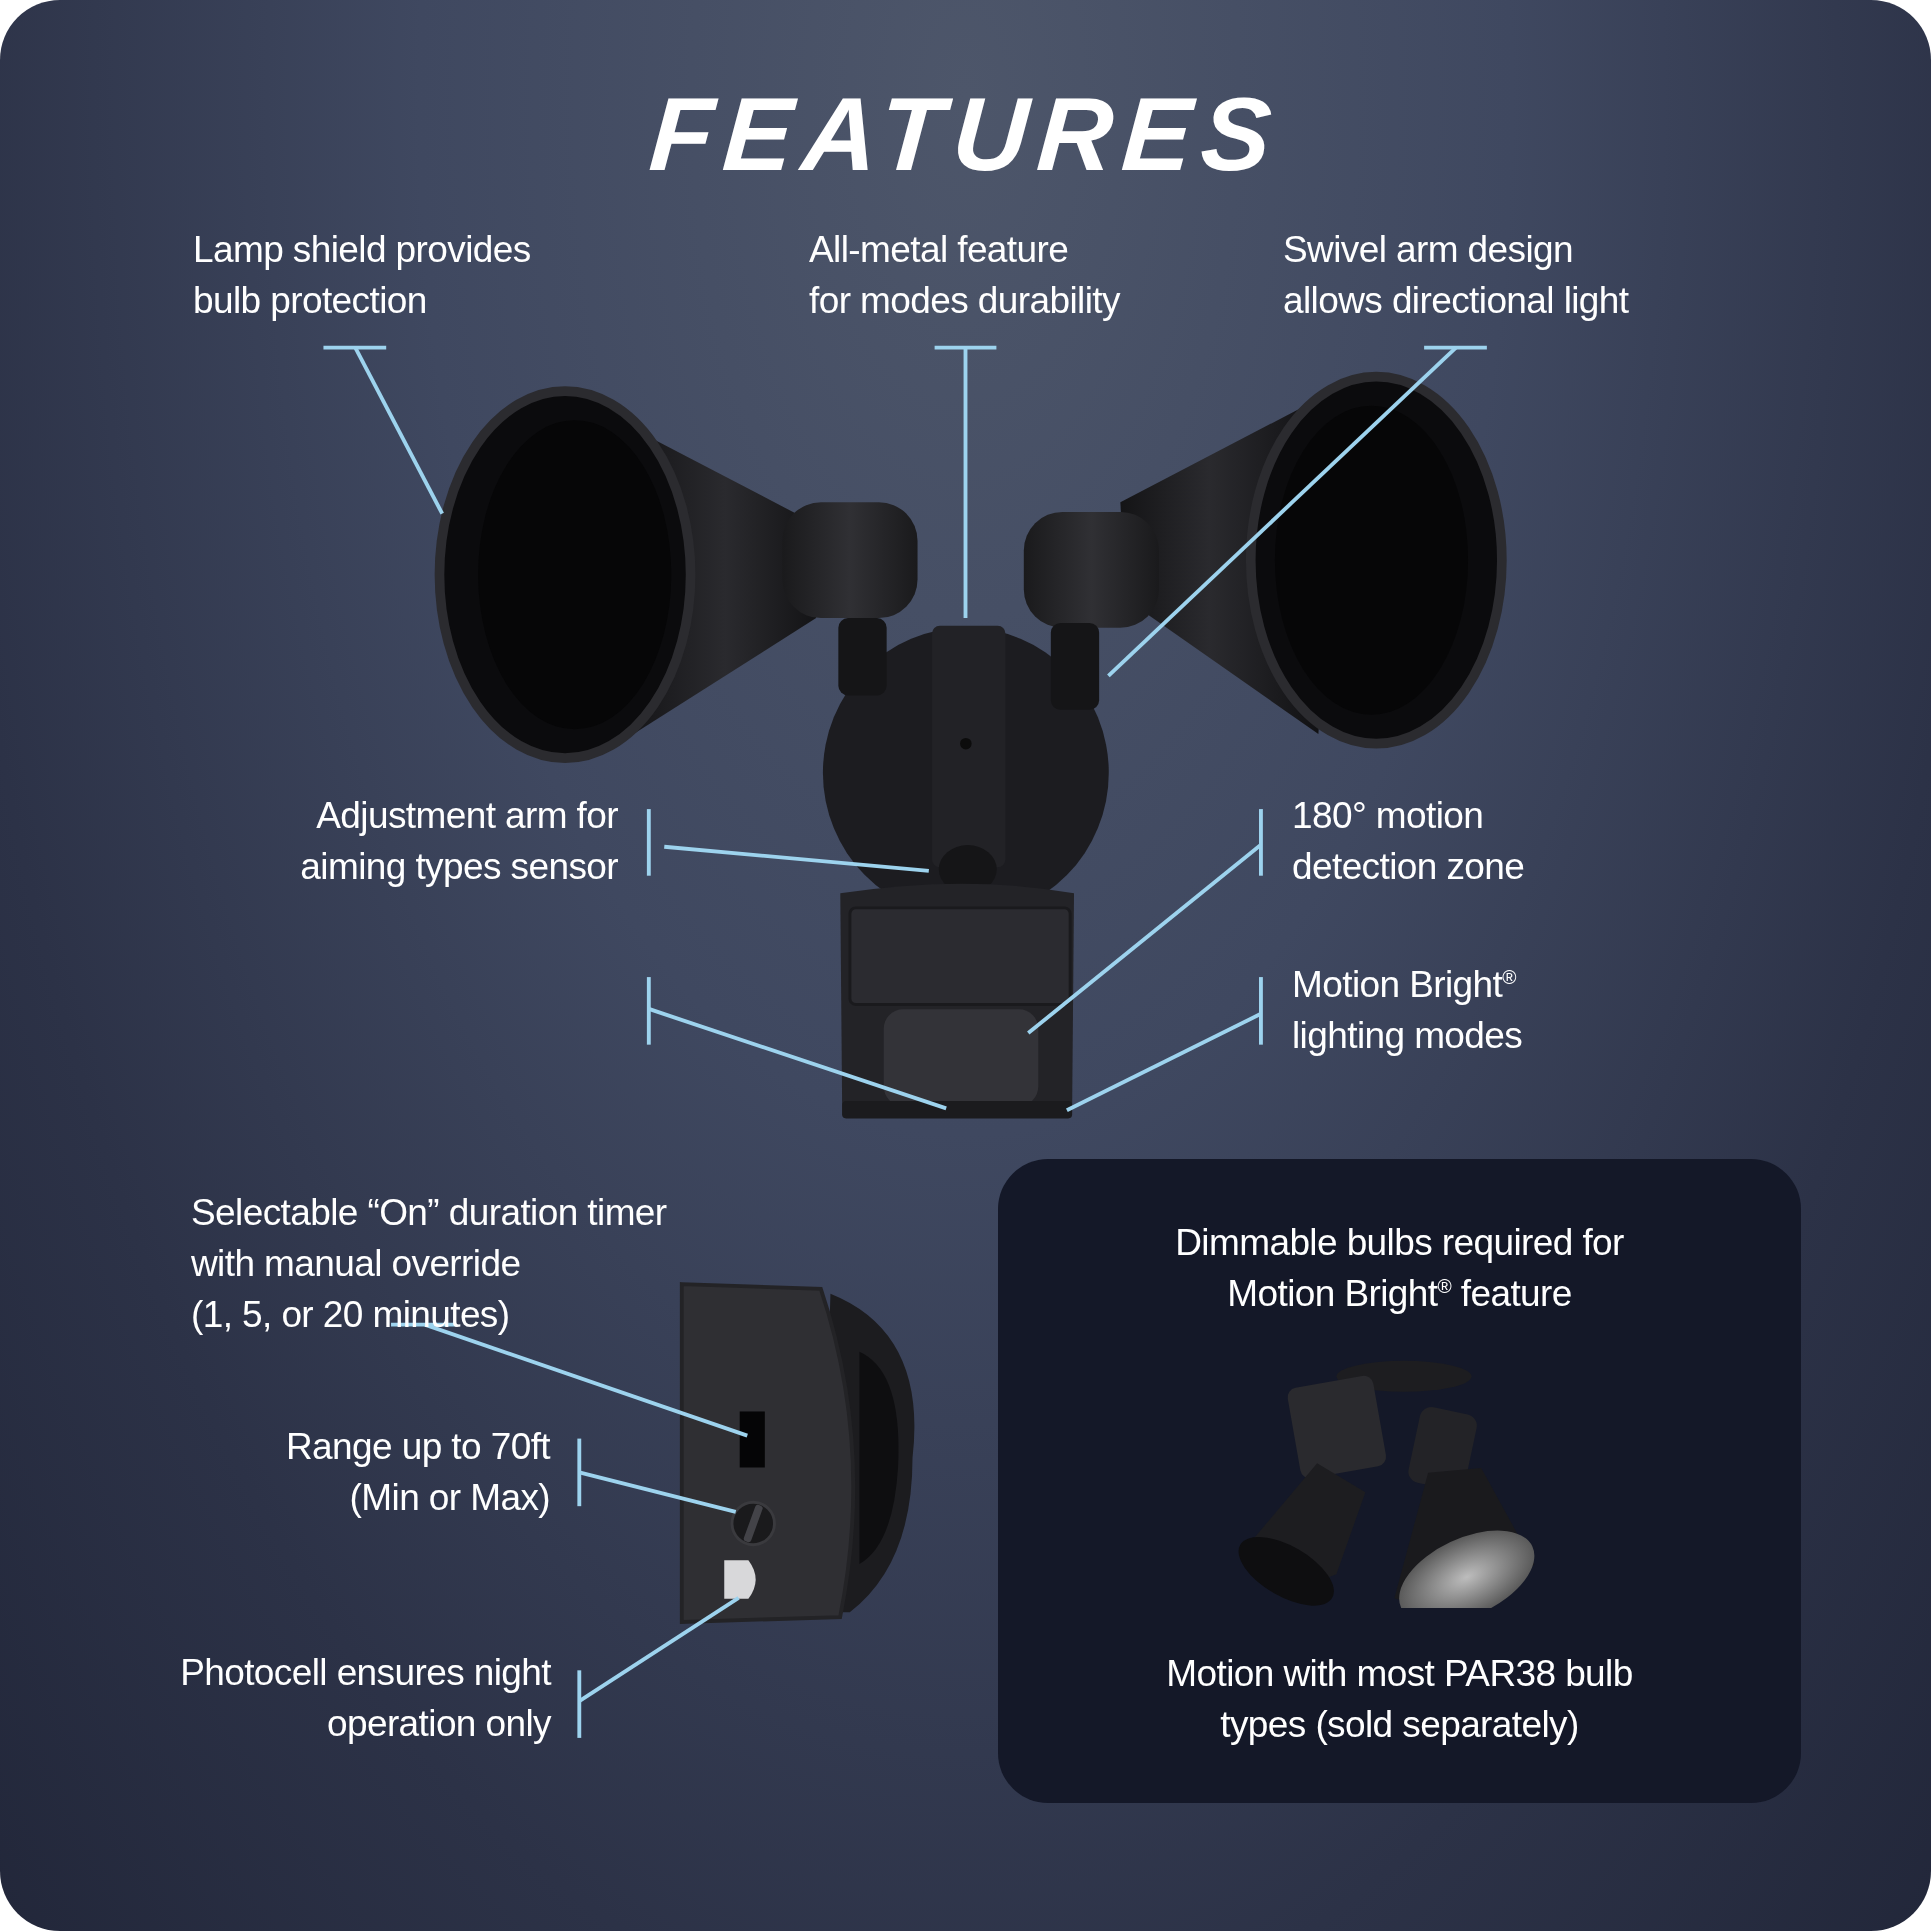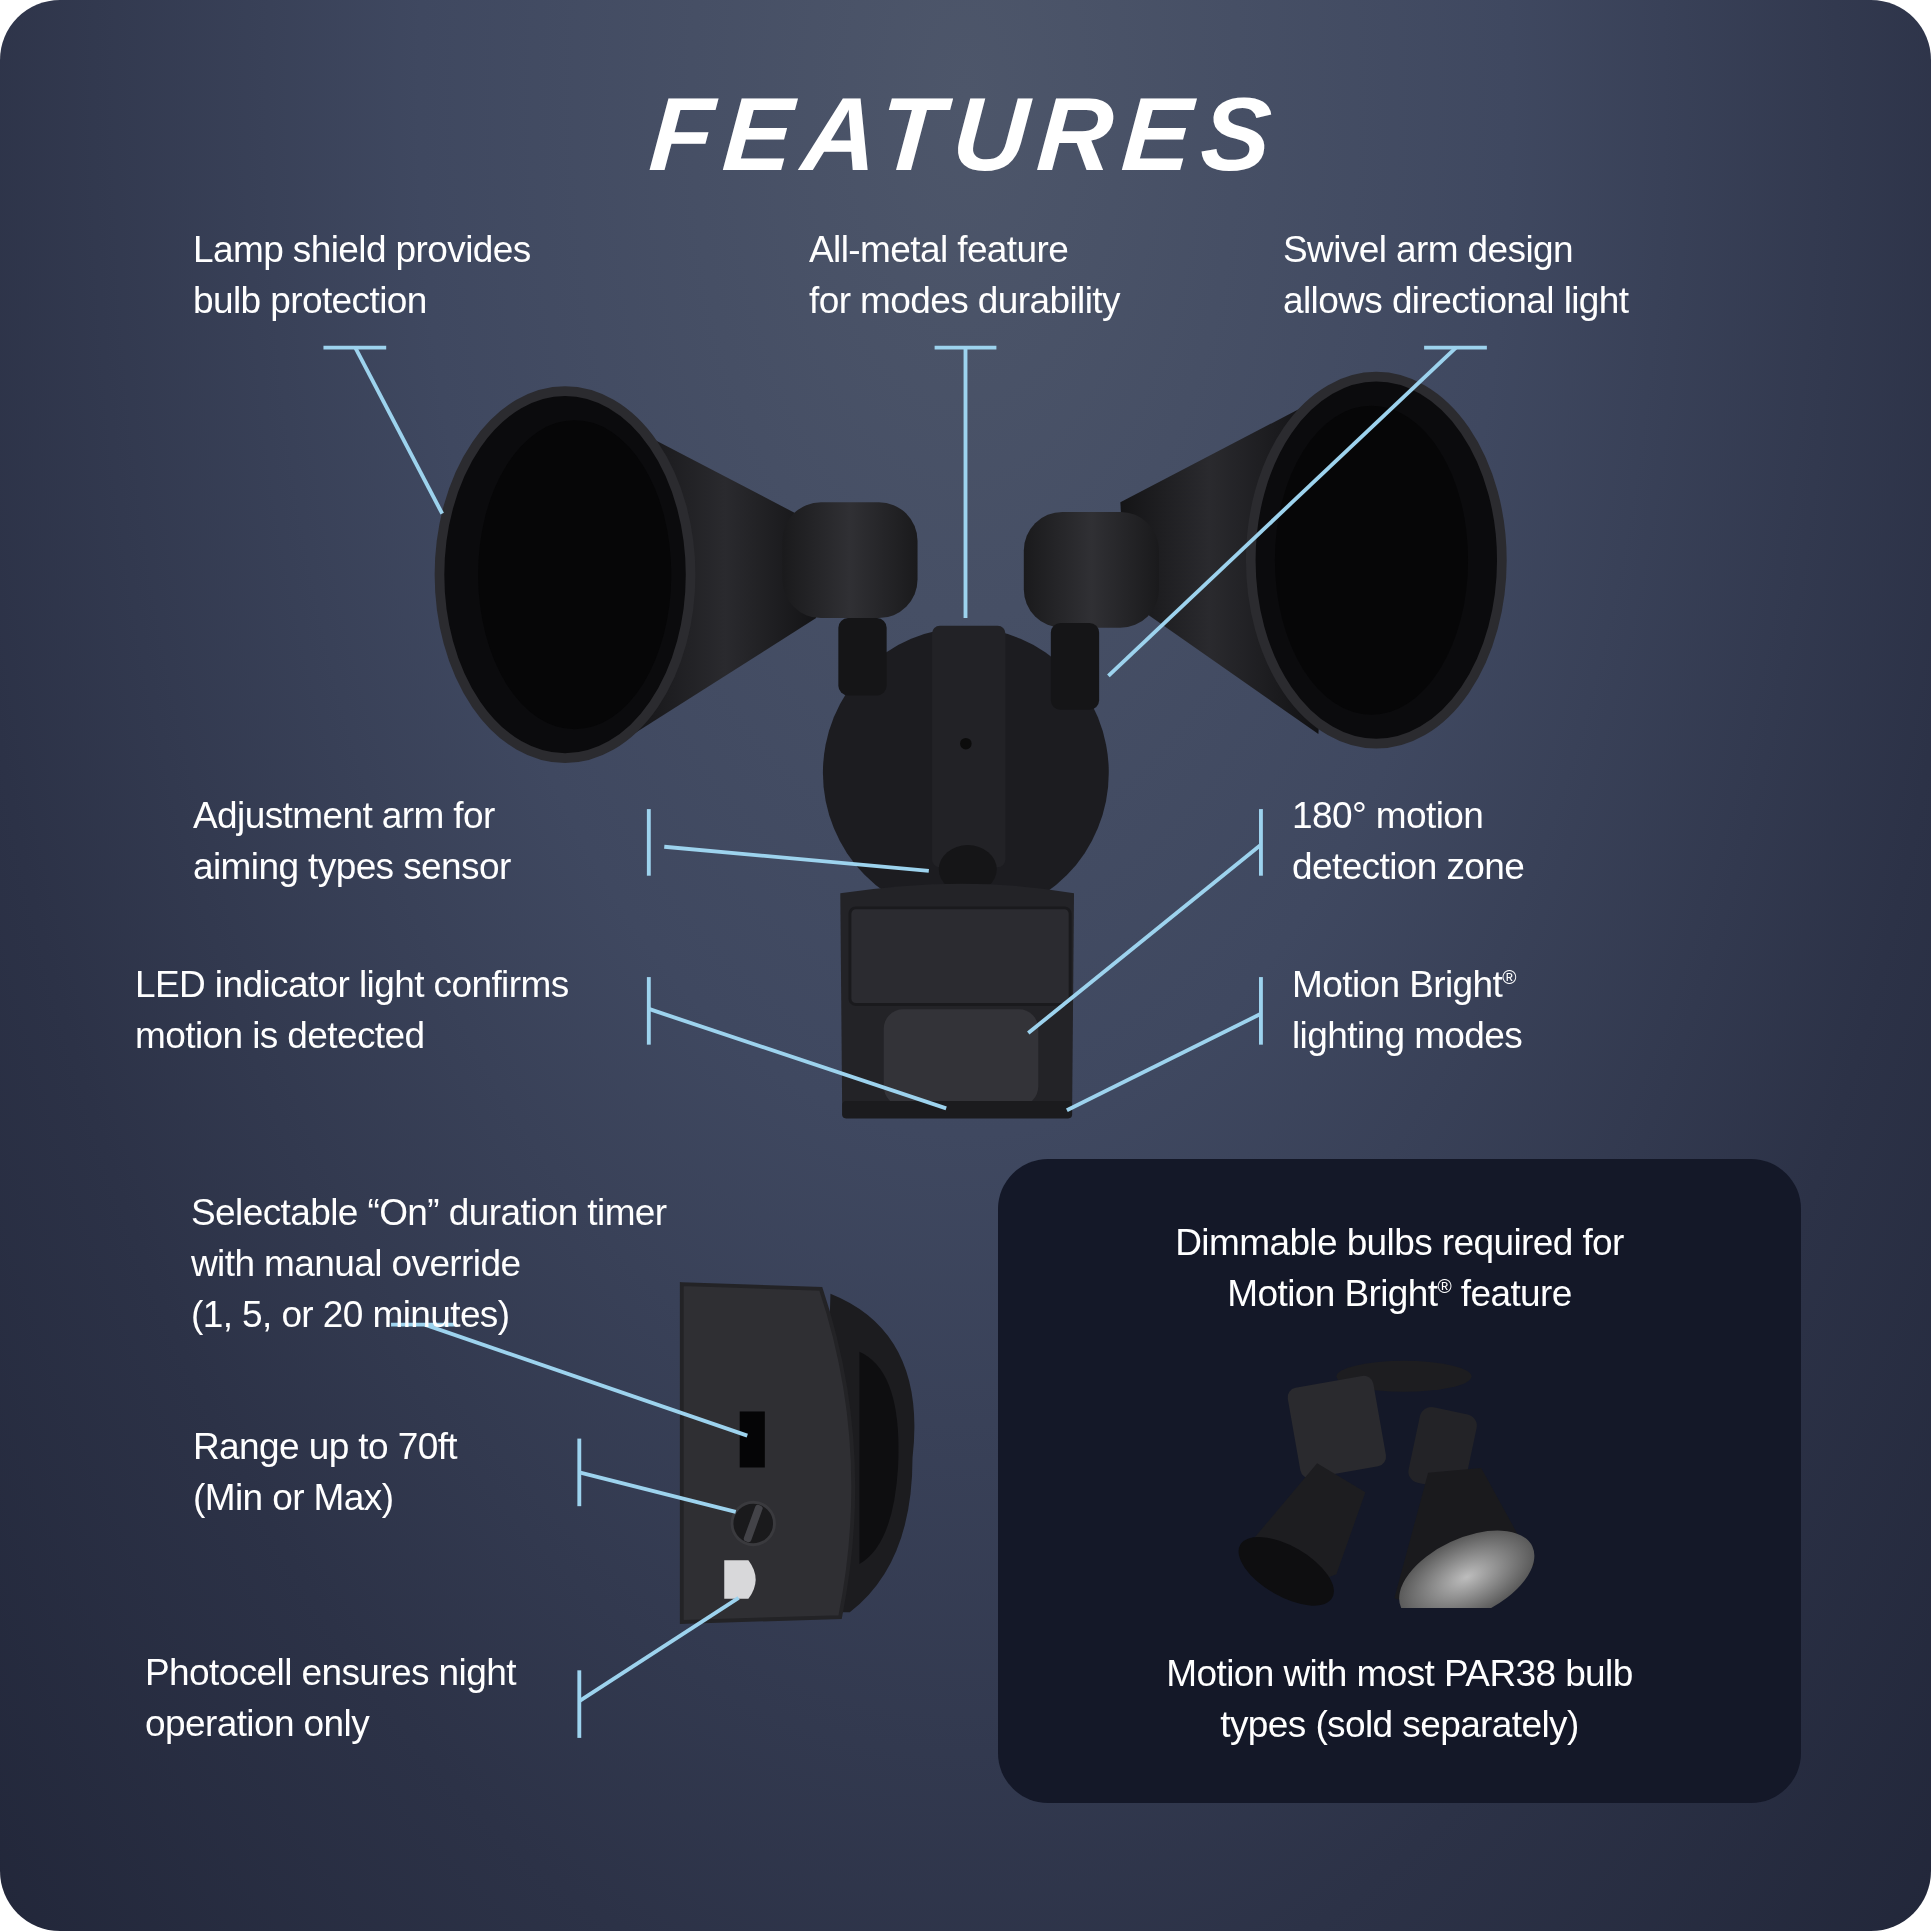--- a/index.html
+++ b/index.html
@@ -2,21 +2,21 @@
 <html><head>
 <meta charset="utf-8">
 <style>
   html,body{margin:0;padding:0;background:#ffffff;}
   body{width:1931px;height:1931px;position:relative;overflow:hidden;font-family:"Liberation Sans",sans-serif;}
   .canvas{position:absolute;left:0;top:0;width:1931px;height:1931px;border-radius:60px;overflow:hidden;
     background:radial-gradient(ellipse at 50% 5%, #4d566a 0%, #3f4860 40%, #2c3247 75%, #22273a 100%);}
   .title{position:absolute;left:0;top:75px;width:1931px;text-align:center;color:#ffffff;font-weight:bold;font-style:italic;
     font-size:104px;letter-spacing:9.7px;font-family:"Liberation Sans",sans-serif;transform:skewX(-4deg);}
   .label{position:absolute;color:#ffffff;font-size:37px;line-height:51px;letter-spacing:-0.6px;font-family:"Liberation Sans",sans-serif;}
-  .label.right{}
+  .label.right{text-align:right;}
   .label.center{text-align:center;}
   .label sup{font-size:19.3px;vertical-align:super;line-height:0;}
   svg.lines{position:absolute;left:0;top:0;width:1931px;height:1931px;pointer-events:none;}
   .panel{position:absolute;left:998px;top:1159px;width:803px;height:644px;border-radius:50px;background:#141828;}
   .product{position:absolute;}
 </style>
 </head>
 <body>
 
 <div class="canvas">
@@ -126,24 +126,20 @@
   </div>
 
   <div class="label right" style="left:193px;top:790px;width:425px;">
     <div>Adjustment arm for</div>
     <div>aiming types sensor</div>
   </div>
   <div class="label" style="left:1292px;top:790px;">
     <div>180° motion</div>
     <div>detection zone</div>
   </div>
-  <div class="label right" style="left:135px;top:959px;width:483px;">
-    <div>LED indicator light confirms</div>
-    <div>motion is detected</div>
-  </div>
   <div class="label" style="left:1292px;top:959px;">
     <div><span>Motion Bright</span><sup>®</sup></div>
     <div>lighting modes</div>
   </div>
 
   <div class="label" style="left:191px;top:1149px;margin-top:38px;">
     <div>Selectable “On” duration timer</div>
     <div>with manual override</div>
     <div>(1, 5, or 20 minutes)</div>
   </div>

